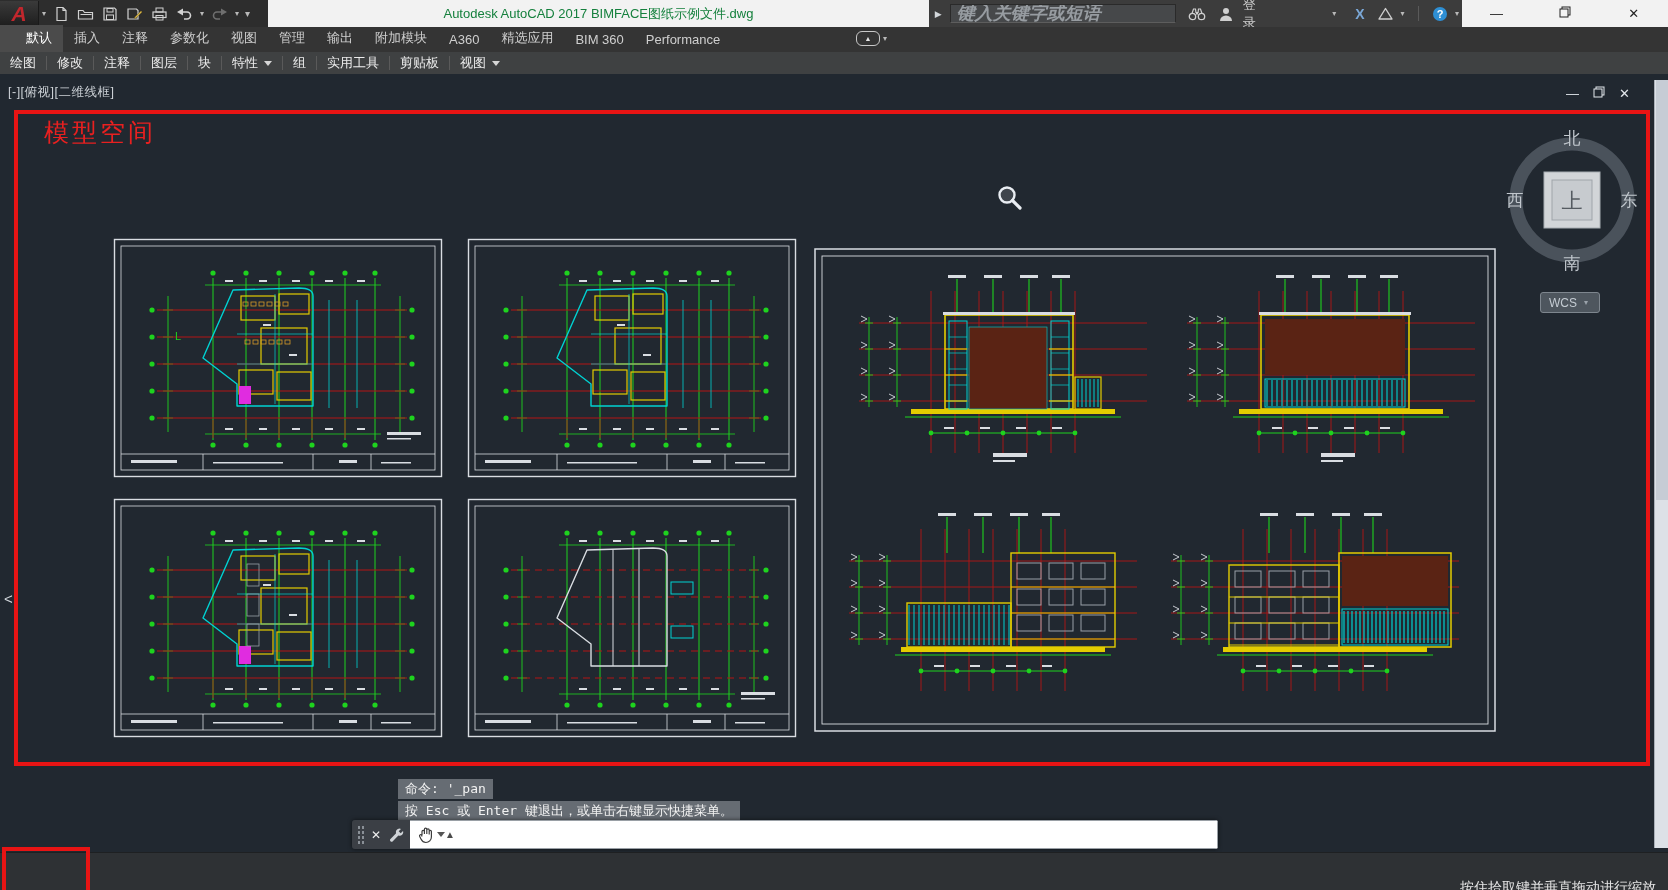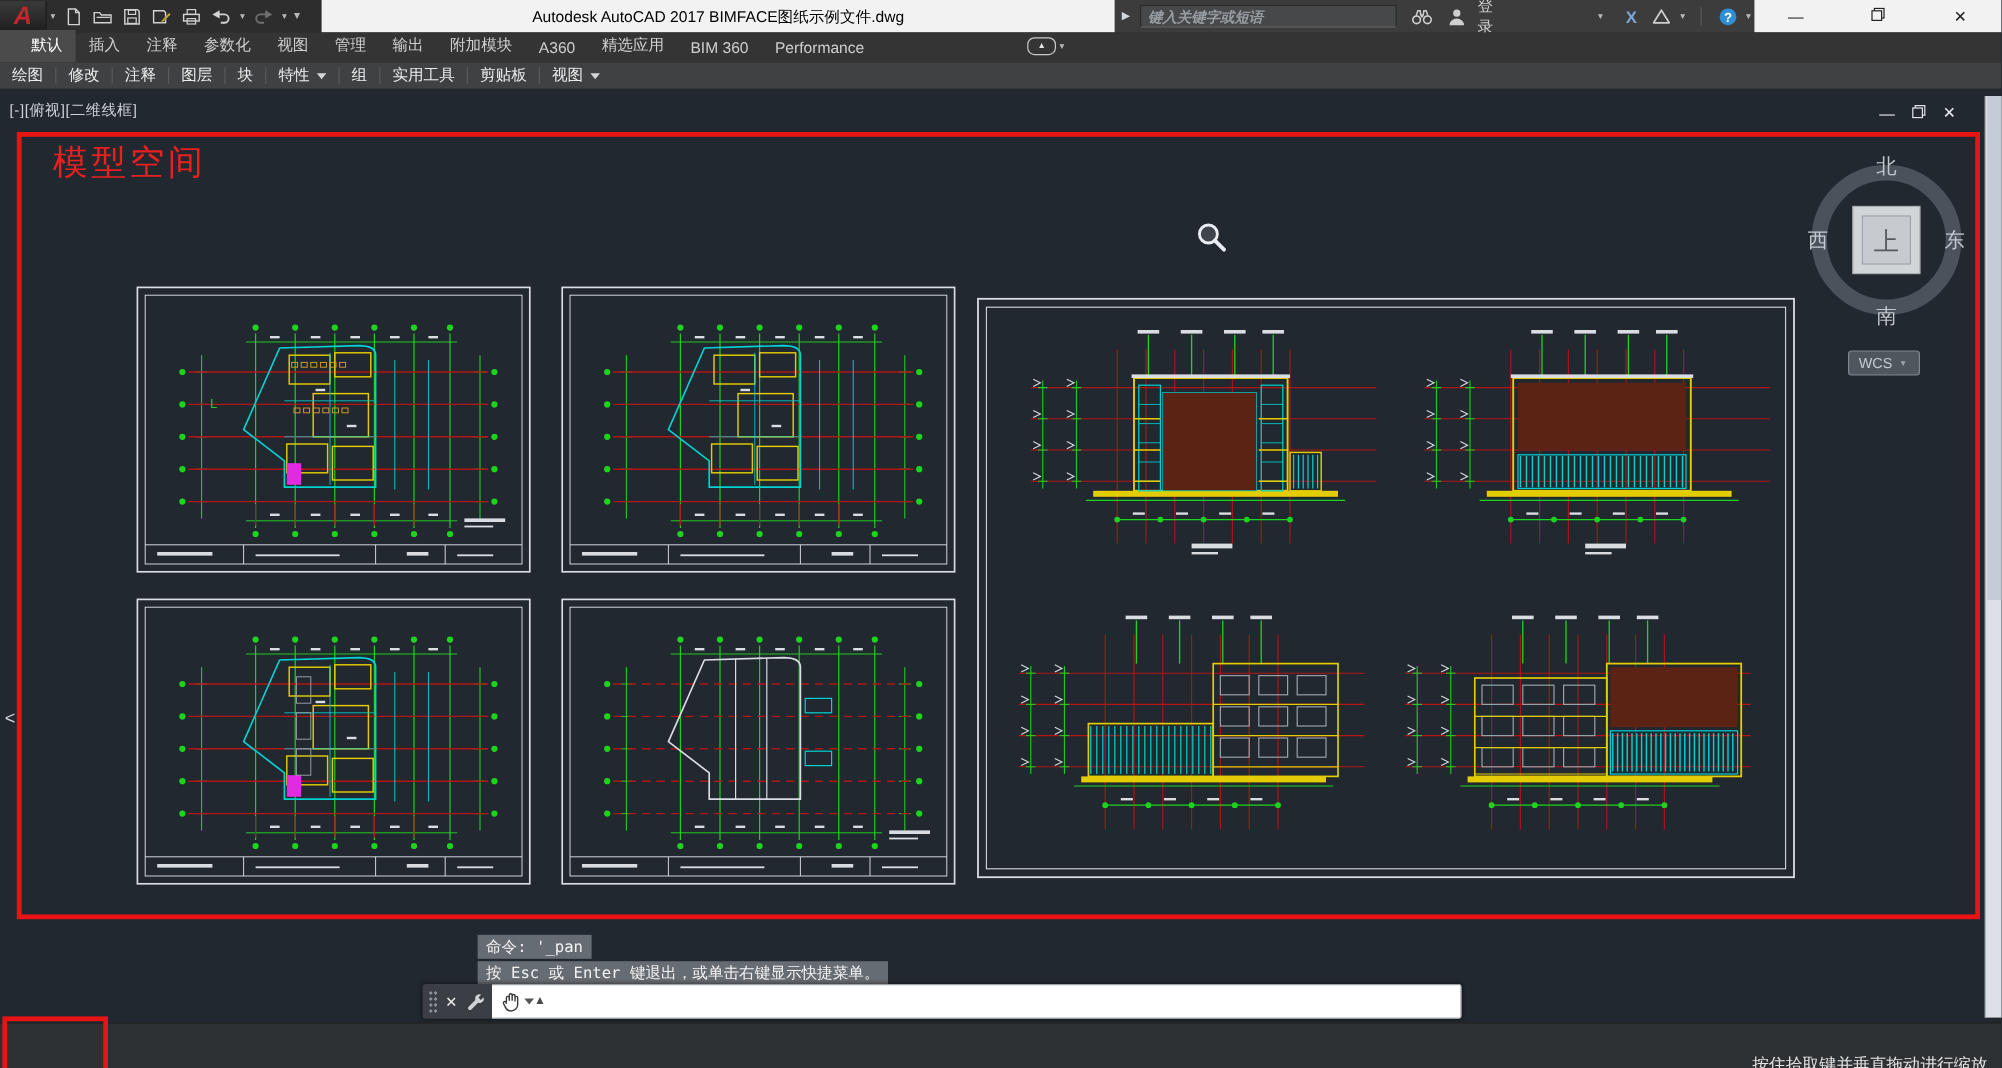--- a/index.html
+++ b/index.html
@@ -6,24 +6,24 @@
   body{width:1668px;height:890px;overflow:hidden;position:relative;background:#20262e;
        font-family:"Liberation Sans","DejaVu Sans",sans-serif;-webkit-font-smoothing:antialiased;}
   
   #titlebar{position:absolute;left:0;top:0;width:1668px;height:27px;display:flex;background:#2d2d2d;}
   #qat{width:293px;height:27px;display:flex;align-items:center;background:#2d2d2d;}
   #logo{width:38px;height:26px;background:linear-gradient(#3a3a3a,#1d1d1d);display:flex;align-items:center;justify-content:center;
         font-weight:bold;font-style:italic;font-size:21px;color:#c1272d;border-right:1px solid #1a1a1a;}
   .caret{color:#b9b9b9;font-size:8px;margin:0 3px;}
   .qicon{margin:0 4px;display:flex;align-items:center;}
   #title-white{width:722px;height:27px;background:#f2f2f2;display:flex;align-items:center;justify-content:center;
-               color:#000000;font-size:13px;white-space:nowrap;text-align:right;}
+               color:#15803d;font-size:13px;white-space:nowrap;text-align:right;}
   #infocenter{width:540px;height:27px;background:#3c3c3c;display:flex;align-items:center;color:#cfcfcf;}
   #search-input{width:212px;height:17px;background:#46484a;border:1px solid #2a2a2a;border-bottom-color:#5d5d5d;
-                color:#ddd;font-size:12px;padding:0 6px;outline:none;}
+                color:#ddd;font-size:18px;padding:0 6px;outline:none;}
   #search-input::placeholder{color:#979ca1;font-style:italic;font-weight:bold;}
   #wincontrols{width:225px;height:27px;background:#f2f2f2;display:flex;align-items:center;justify-content:space-around;color:#222;}
   .winbtn{width:46px;text-align:center;font-size:13px;cursor:default;}
   
   #ribbon-tabs{position:absolute;left:0;top:27px;width:1668px;height:25px;background:#343434;display:flex;align-items:flex-end;
                font-size:13px;color:#cfcfcf;}
   .rtab{padding:4px 11px 5px 11px;cursor:default;}
   .rtab.active{background:#4b4b4b;color:#fff;padding-left:26px;}
   #ribbon-toggle{position:absolute;left:856px;top:31px;display:flex;align-items:center;}
   #ribbon-toggle .pill{width:22px;height:13px;border:1px solid #c9c9c9;border-radius:6px;display:flex;align-items:center;justify-content:center;}
@@ -32,21 +32,21 @@
                  display:flex;align-items:center;font-size:13px;color:#ececec;}
   .rpanel{padding:0 10px;display:flex;align-items:center;gap:4px;}
   .psep{width:1px;height:14px;background:#5a5a5a;}
   .fly{width:0;height:0;border-left:4px solid transparent;border-right:4px solid transparent;border-top:5px solid #d6d6d6;margin-left:2px;}
   
   #canvas{position:absolute;left:0;top:74px;width:1668px;height:888px;background:#212830;}
   #viewport-label{position:absolute;left:8px;top:10px;font-size:12.5px;color:#cdd2d7;letter-spacing:0.5px;}
   #viewport-label span{cursor:default;}
   #doc-controls{position:absolute;left:1566px;top:12px;display:flex;gap:14px;color:#e4e8ec;font-size:13px;align-items:center;}
   #anno-rect{position:absolute;left:14px;top:36px;width:1628px;height:648px;border:4px solid #e81414;pointer-events:none;}
-  #anno-label{position:absolute;left:44px;top:42px;color:#e82020;font-size:29px;letter-spacing:3px;}
+  #anno-label{position:absolute;left:44px;top:42px;color:#e82020;font-size:25px;letter-spacing:3px;}
   #scrollbar{position:absolute;left:1654px;top:6px;width:14px;height:768px;background:#dde1e7;border-left:1px solid #aab0b8;}
   #scroll-thumb{position:absolute;left:1px;top:0;width:12px;height:420px;background:#c6ccd5;}
   #left-chevron{position:absolute;left:4px;top:516px;color:#d3d8dd;font-size:15px;}
   #cursor-zoom{position:absolute;left:996px;top:110px;}
   .frame-svg{position:absolute;}
   
   #viewcube{position:absolute;left:1502px;top:38px;width:140px;height:200px;}
   #wcs-pill{position:absolute;left:1540px;top:218px;width:58px;height:19px;background:#4e565e;border:1px solid #7e868e;
             border-radius:3px;display:flex;align-items:center;justify-content:center;gap:4px;color:#c4cbd2;font-size:12px;}
   #wcs-pill .caret{color:#9aa2aa;}

